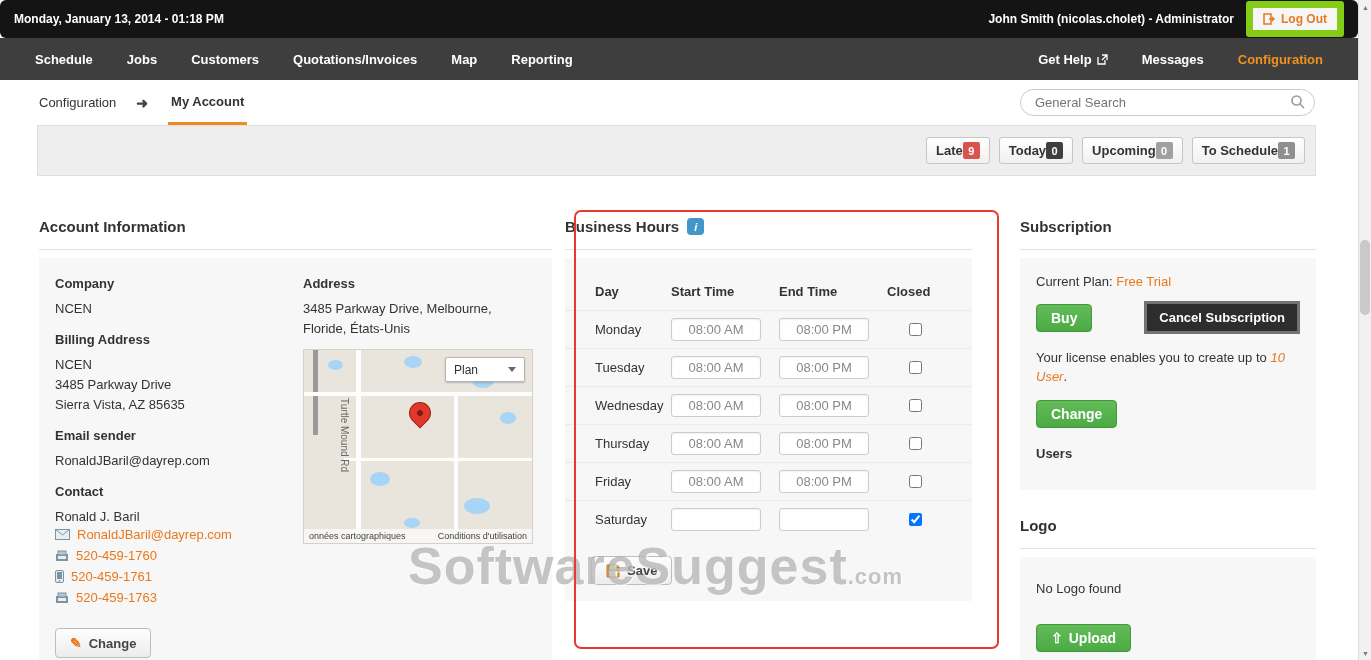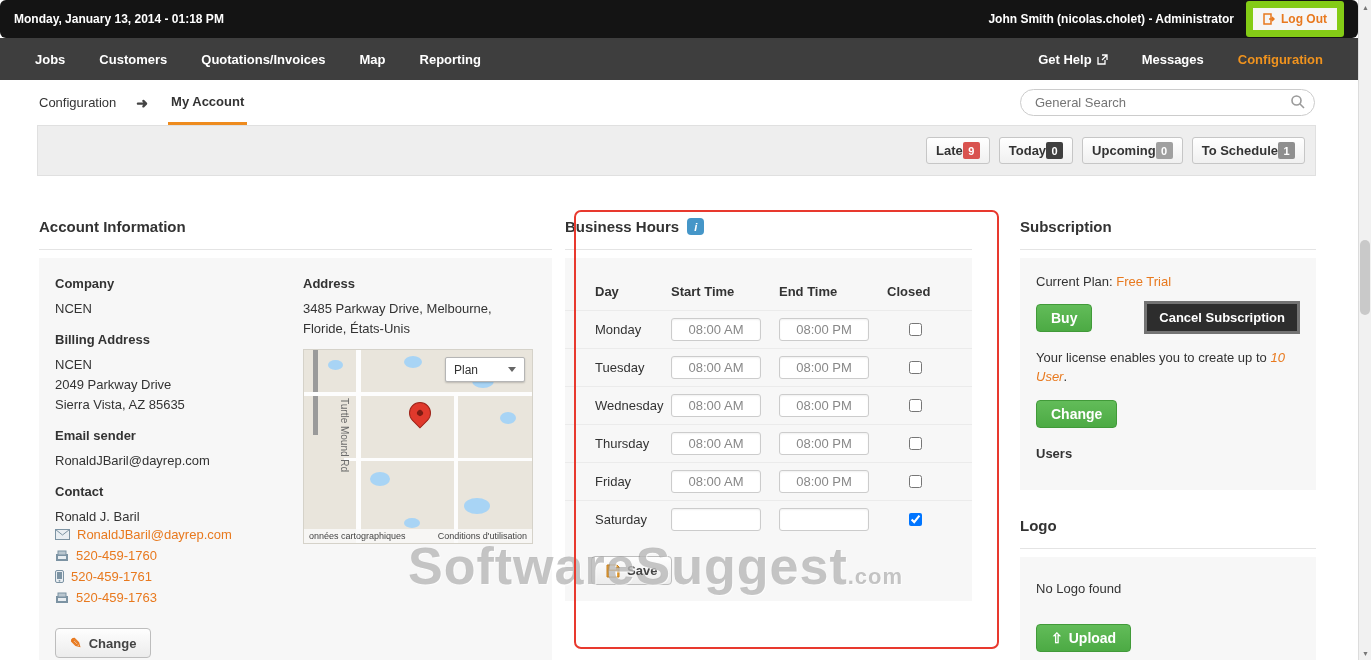--- a/index.html
+++ b/index.html
@@ -162,20 +162,21 @@
               <rect x="1" y="1" width="7" height="10" fill="none" stroke="#e8791e" stroke-width="1.5"></rect>
               <path d="M6 6 L11 6 M9 4 L11 6 L9 8" stroke="#e8791e" stroke-width="1.5" fill="none"></path>
             </svg>
         </span>
         <span>Log Out</span>
       </button>
     </div>
   </div>
 
   <div class="navbar">
+    <div class="nav-item">Schedule</div>
     <div class="nav-item">Jobs</div>
     <div class="nav-item">Customers</div>
     <div class="nav-item">Quotations/Invoices</div>
     <div class="nav-item">Map</div>
     <div class="nav-item">Reporting</div>
     <div class="nav-right">
       <div class="nav-item nav-help">
         <span>Get Help</span>
         <span>
           <svg width="11" height="11" viewBox="0 0 11 11">
@@ -231,21 +232,21 @@
       <h2 class="section-heading">Account Information</h2>
       <div class="panel left-panel">
         <div>
           <div class="info-group">
             <div class="info-label">Company</div>
             <div class="info-value">NCEN</div>
           </div>
           <div class="info-group">
             <div class="info-label">Billing Address</div>
             <div class="info-value">NCEN</div>
-            <div class="info-value">2049 Parkway Drive</div>
+            <div class="info-value">3485 Parkway Drive</div>
             <div class="info-value">Sierra Vista, AZ 85635</div>
           </div>
           <div class="info-group">
             <div class="info-label">Email sender</div>
             <div class="info-value">RonaldJBaril@dayrep.com</div>
           </div>
           <div class="info-group">
             <div class="info-label">Contact</div>
             <div class="info-value">Ronald J. Baril</div>
             <div class="icon-line">

